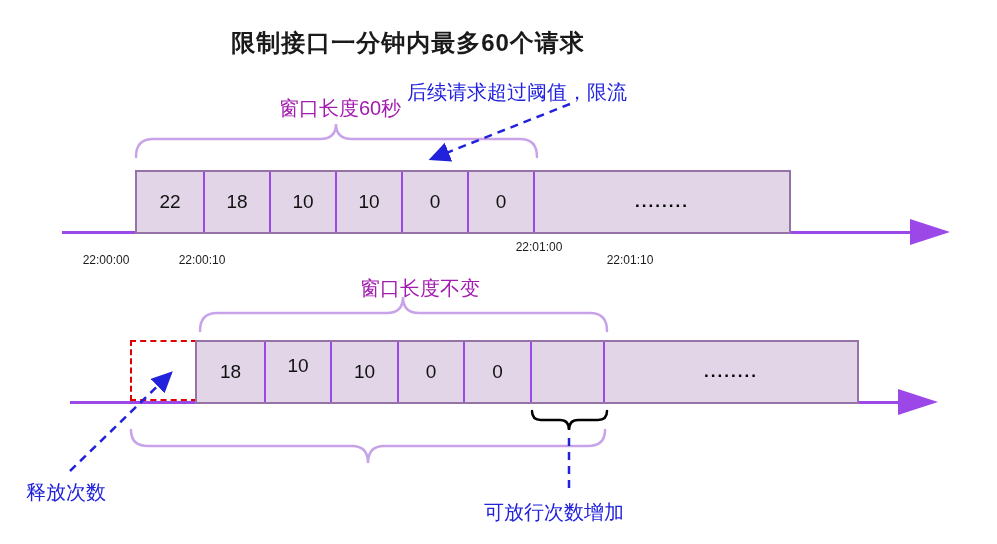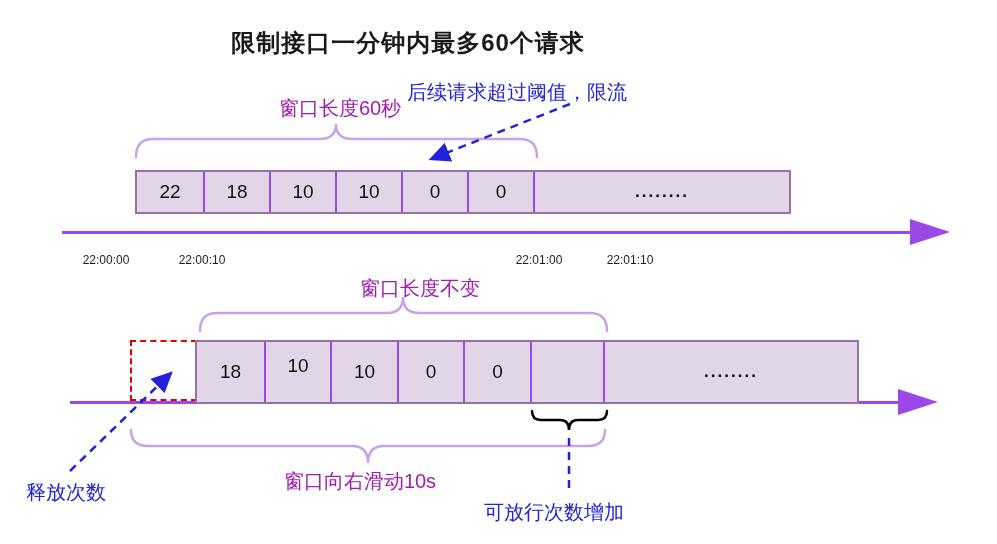--- a/index.html
+++ b/index.html
@@ -41,21 +41,21 @@
 
   <div class="abs ctr title" style="left:408px;top:27px;">限制接口一分钟内最多60个请求</div>
 
   <div class="abs ctr lbl red-lbl" style="left:340px;top:95px;">窗口长度60秒</div>
 
   <div class="abs ctr lbl blue-lbl" style="left:517px;top:79px;">后续请求超过阈值，限流</div>
 
   <div class="abs timeline" style="left:62px;top:231px;width:851px;"></div>
   <div class="abs tl-arrowhead" style="left:910px;top:219px;"></div>
 
-  <div class="abs row" style="left:135px;top:170px;width:656px;height:44px;justify-content:space-between;">
+  <div class="abs row" style="left:135px;top:170px;width:656px;height:64px;justify-content:space-between;">
     <div class="cell" style="width:66px;">
         <span>22</span>
       </div>
     <div class="cell" style="width:66px;">
         <span>18</span>
       </div>
     <div class="cell" style="width:66px;">
         <span>10</span>
       </div>
     <div class="cell" style="width:66px;">
@@ -67,21 +67,21 @@
     <div class="cell" style="width:66px;">
         <span>0</span>
       </div>
     <div class="cell dots-cell" style="width:256px;">
         <span>........</span>
       </div>
   </div>
 
   <div class="abs ctr time-lbl" style="left:106px;top:253px;">22:00:00</div>
   <div class="abs ctr time-lbl" style="left:202px;top:253px;">22:00:10</div>
-  <div class="abs ctr time-lbl" style="left:539px;top:253px;">22:01:00</div>
+  <div class="abs ctr time-lbl" style="left:539px;top:240px;">22:01:00</div>
   <div class="abs ctr time-lbl" style="left:630px;top:253px;">22:01:10</div>
 
   <div class="abs ctr lbl red-lbl" style="left:420px;top:275px;">窗口长度不变</div>
 
   <div class="abs timeline" style="left:70px;top:401px;width:830px;"></div>
   <div class="abs tl-arrowhead" style="left:898px;top:389px;"></div>
 
   <div class="abs red-dash-box" style="left:130px;top:340px;"></div>
 
   <div class="abs row" style="left:195px;top:340px;width:664px;height:64px;">
@@ -101,21 +101,20 @@
         <span>0</span>
       </div>
     <div class="cell" style="width:73px;">
         <span></span>
       </div>
     <div class="cell dots-cell" style="width:254px;">
         <span>........</span>
       </div>
   </div>
 
-  <div class="abs ctr lbl red-lbl" style="left:360px;top:468px;">窗口向右滑动10s</div>
   <div class="abs ctr lbl blue-lbl" style="left:66px;top:479px;">释放次数</div>
   <div class="abs ctr lbl blue-lbl" style="left:554px;top:499px;">可放行次数增加</div>
 
   <svg class="overlay" viewBox="0 0 997 544" xmlns="http://www.w3.org/2000/svg">
     <defs>
       <marker id="arrowBlue" markerWidth="10" markerHeight="9" refX="7.5" refY="4" orient="auto">
         <path d="M0,0 L8.5,4 L0,8 Z" fill="#2222dd"></path>
       </marker>
     </defs>
 

